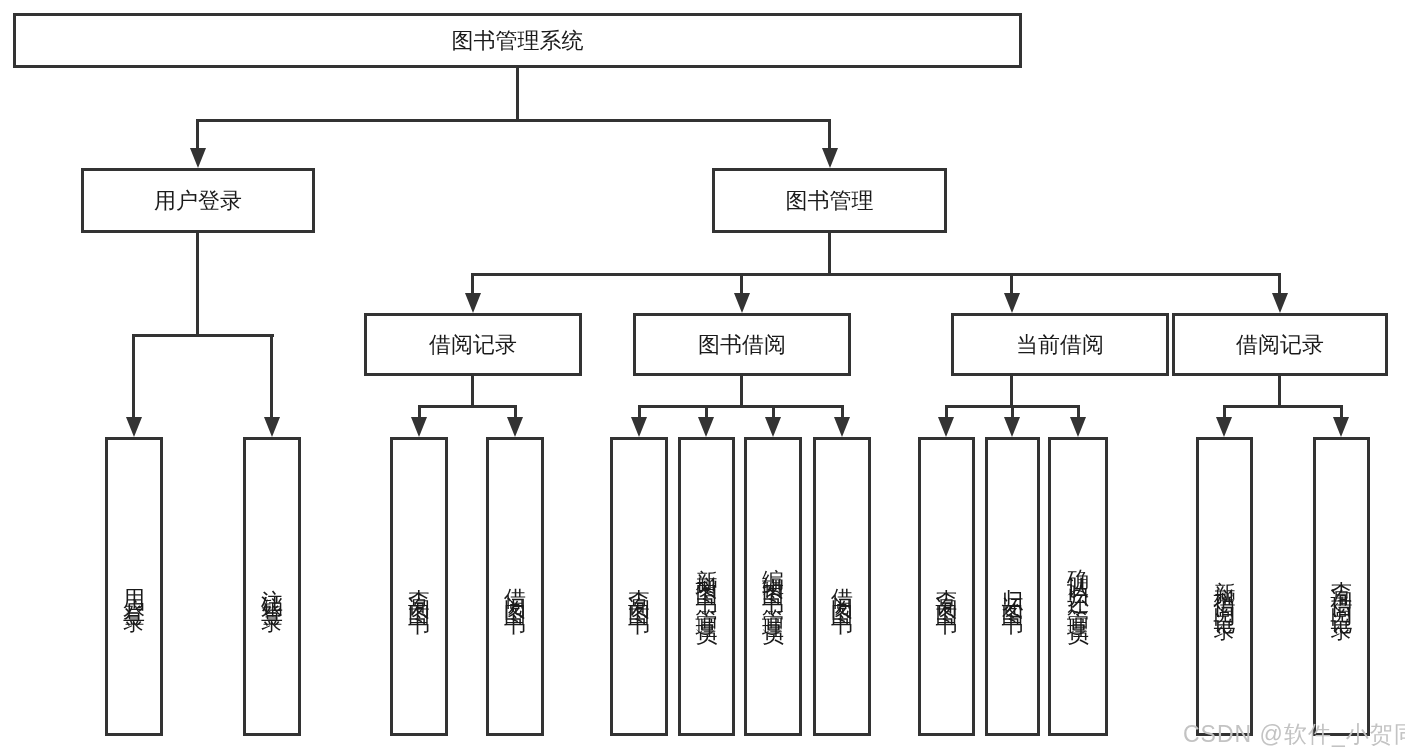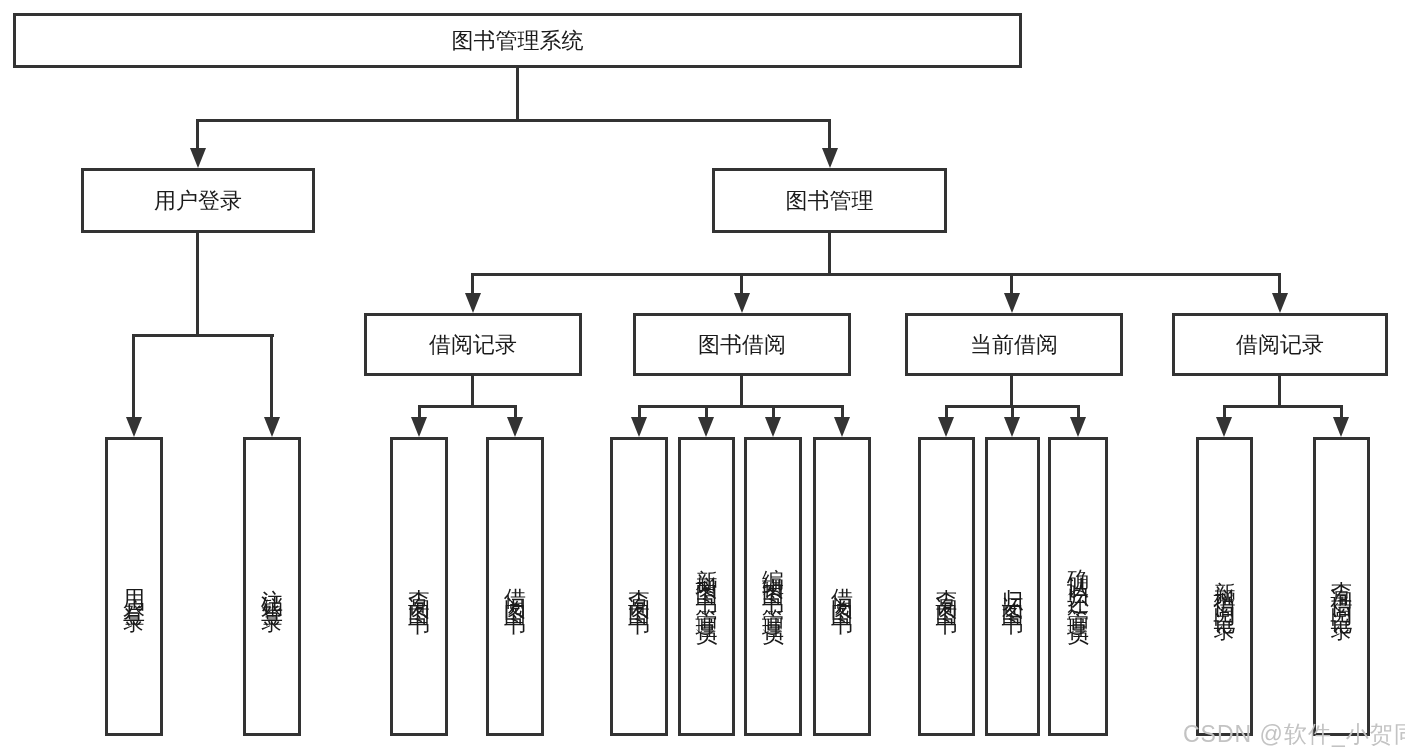--- a/index.html
+++ b/index.html
@@ -49,21 +49,21 @@
   <div class="box" style="left:712px;top:168px;width:235px;height:65px">
     <span>图书管理</span>
   </div>
 
   <div class="box" style="left:364px;top:313px;width:218px;height:63px">
     <span>借阅记录</span>
   </div>
   <div class="box" style="left:633px;top:313px;width:218px;height:63px">
     <span>图书借阅</span>
   </div>
-  <div class="box" style="left:905px;top:313px;width:218px;height:63px">
+  <div class="box" style="left:951px;top:313px;width:218px;height:63px">
     <span>当前借阅</span>
   </div>
   <div class="box" style="left:1172px;top:313px;width:216px;height:63px">
     <span>借阅记录</span>
   </div>
 
   <div class="box v" style="left:105px;top:437px;width:58px;height:299px">
     <span>用户登录</span>
   </div>
   <div class="box v" style="left:243px;top:437px;width:58px;height:299px">

